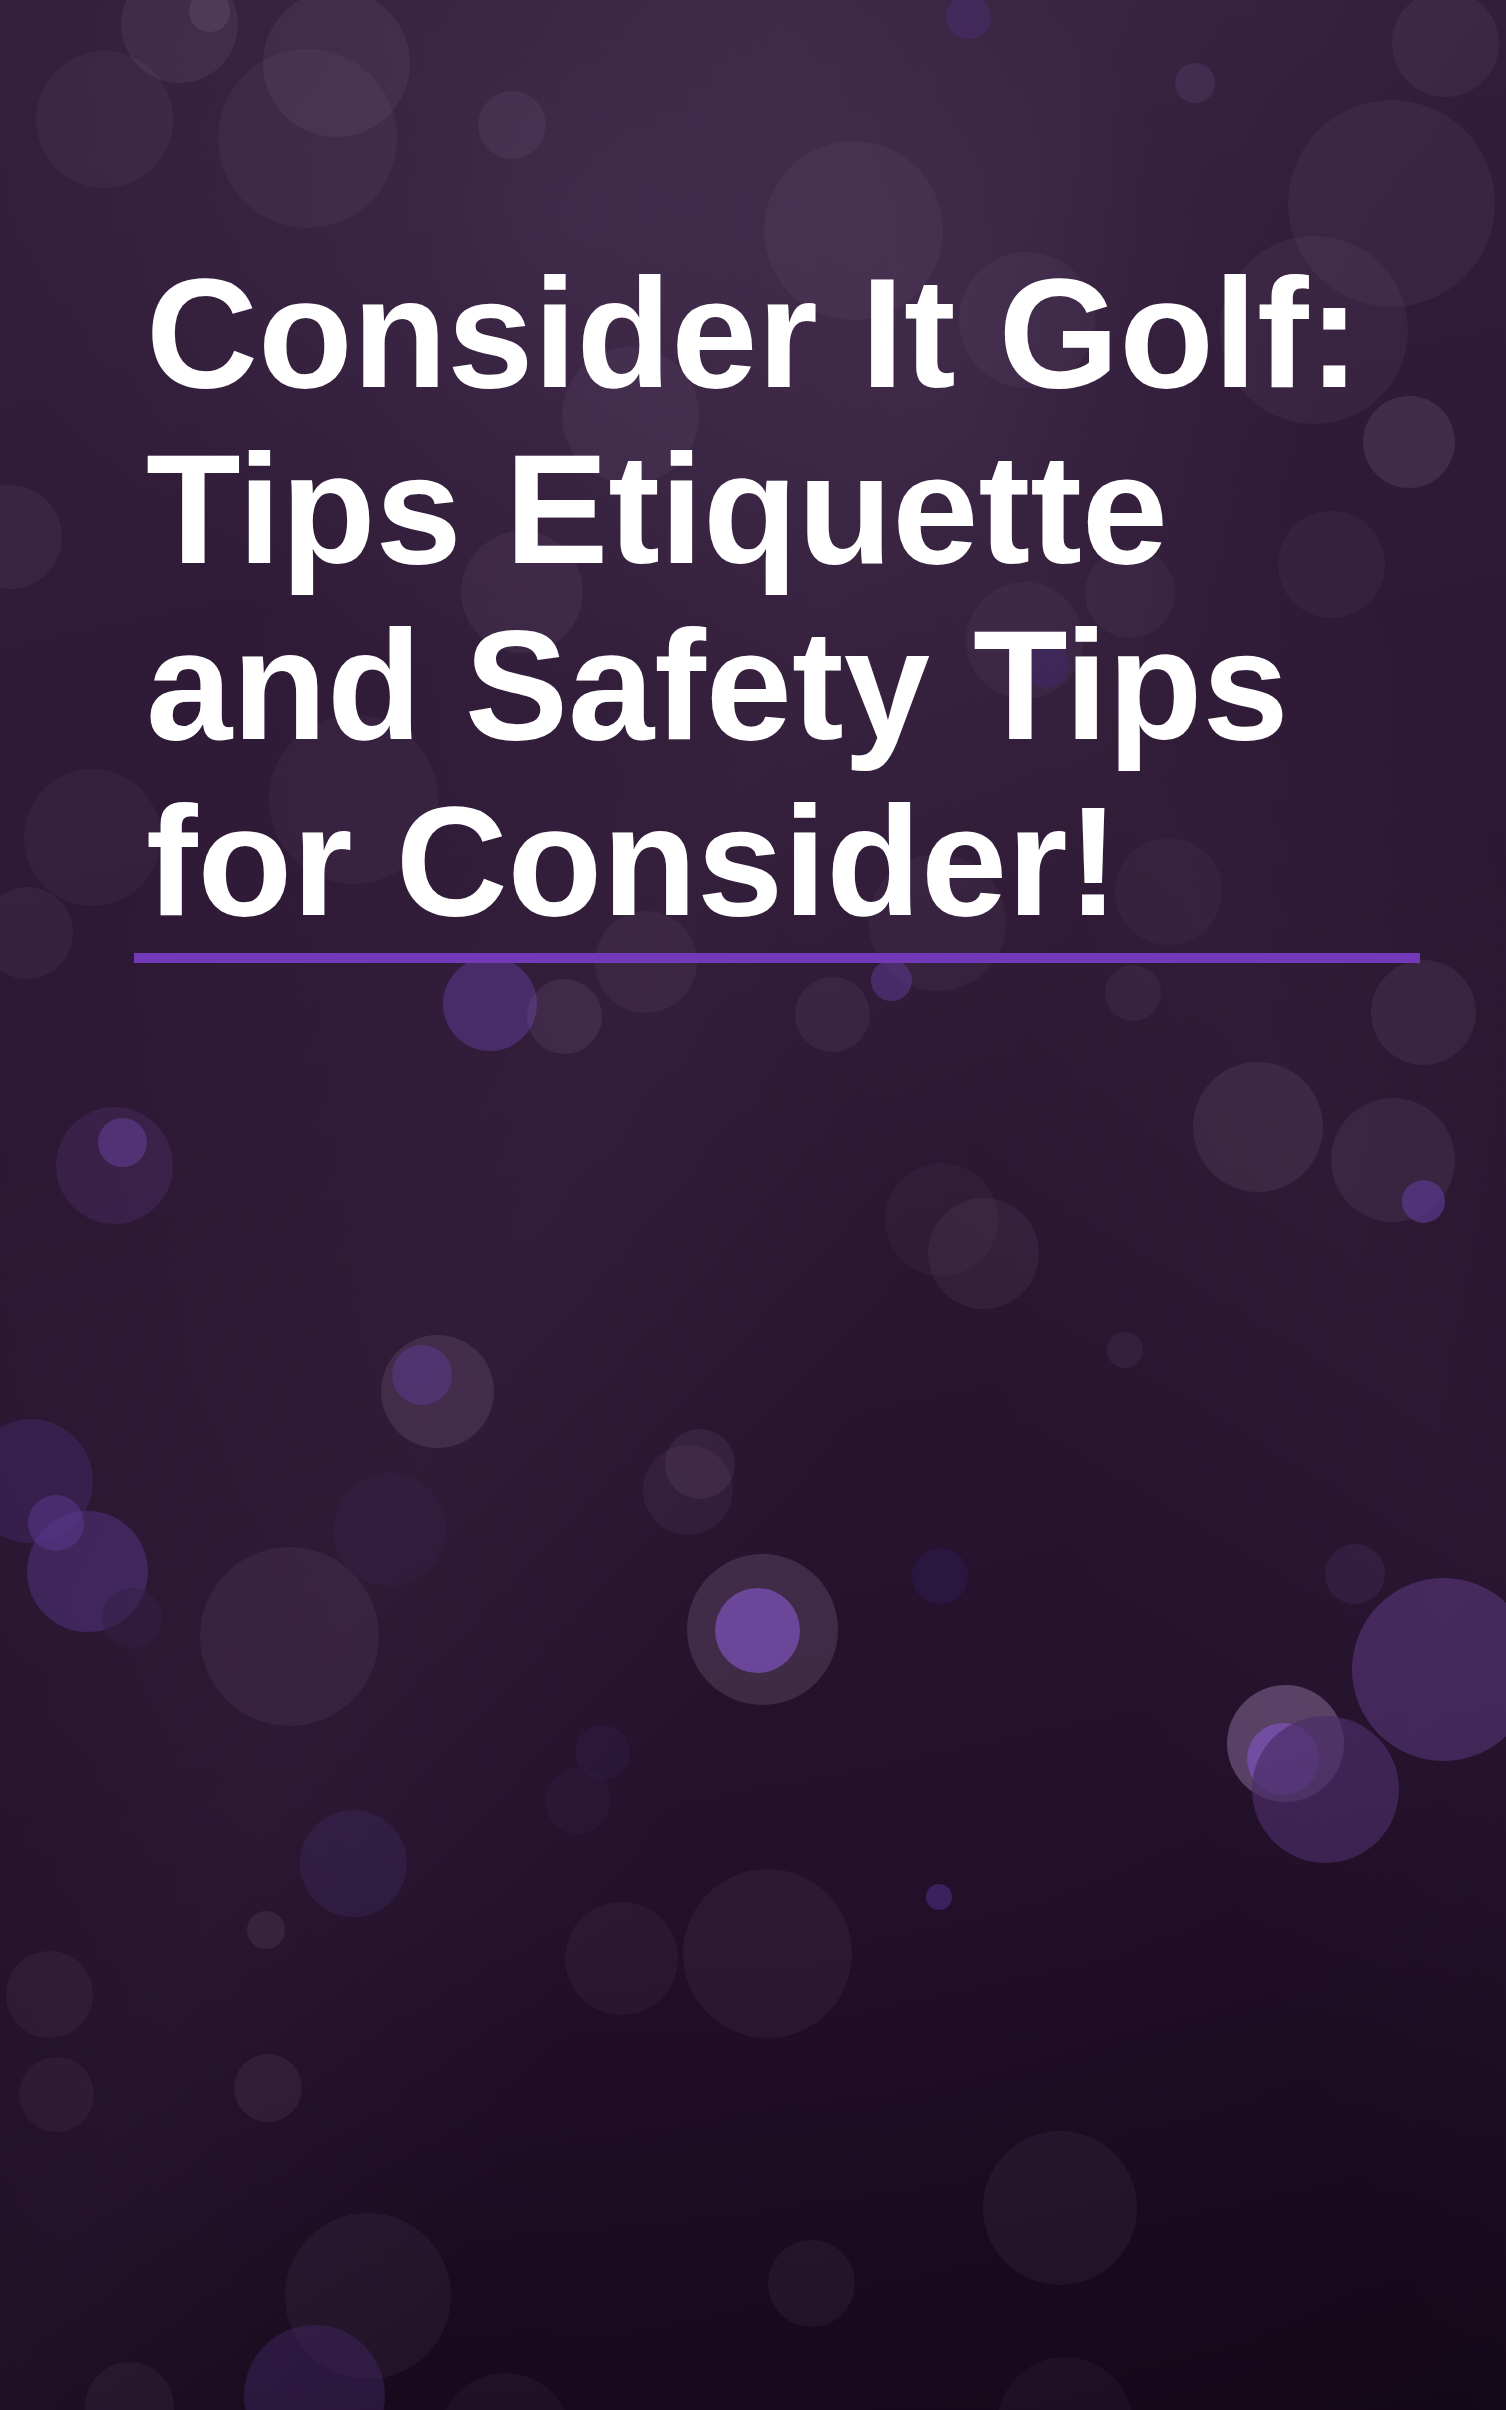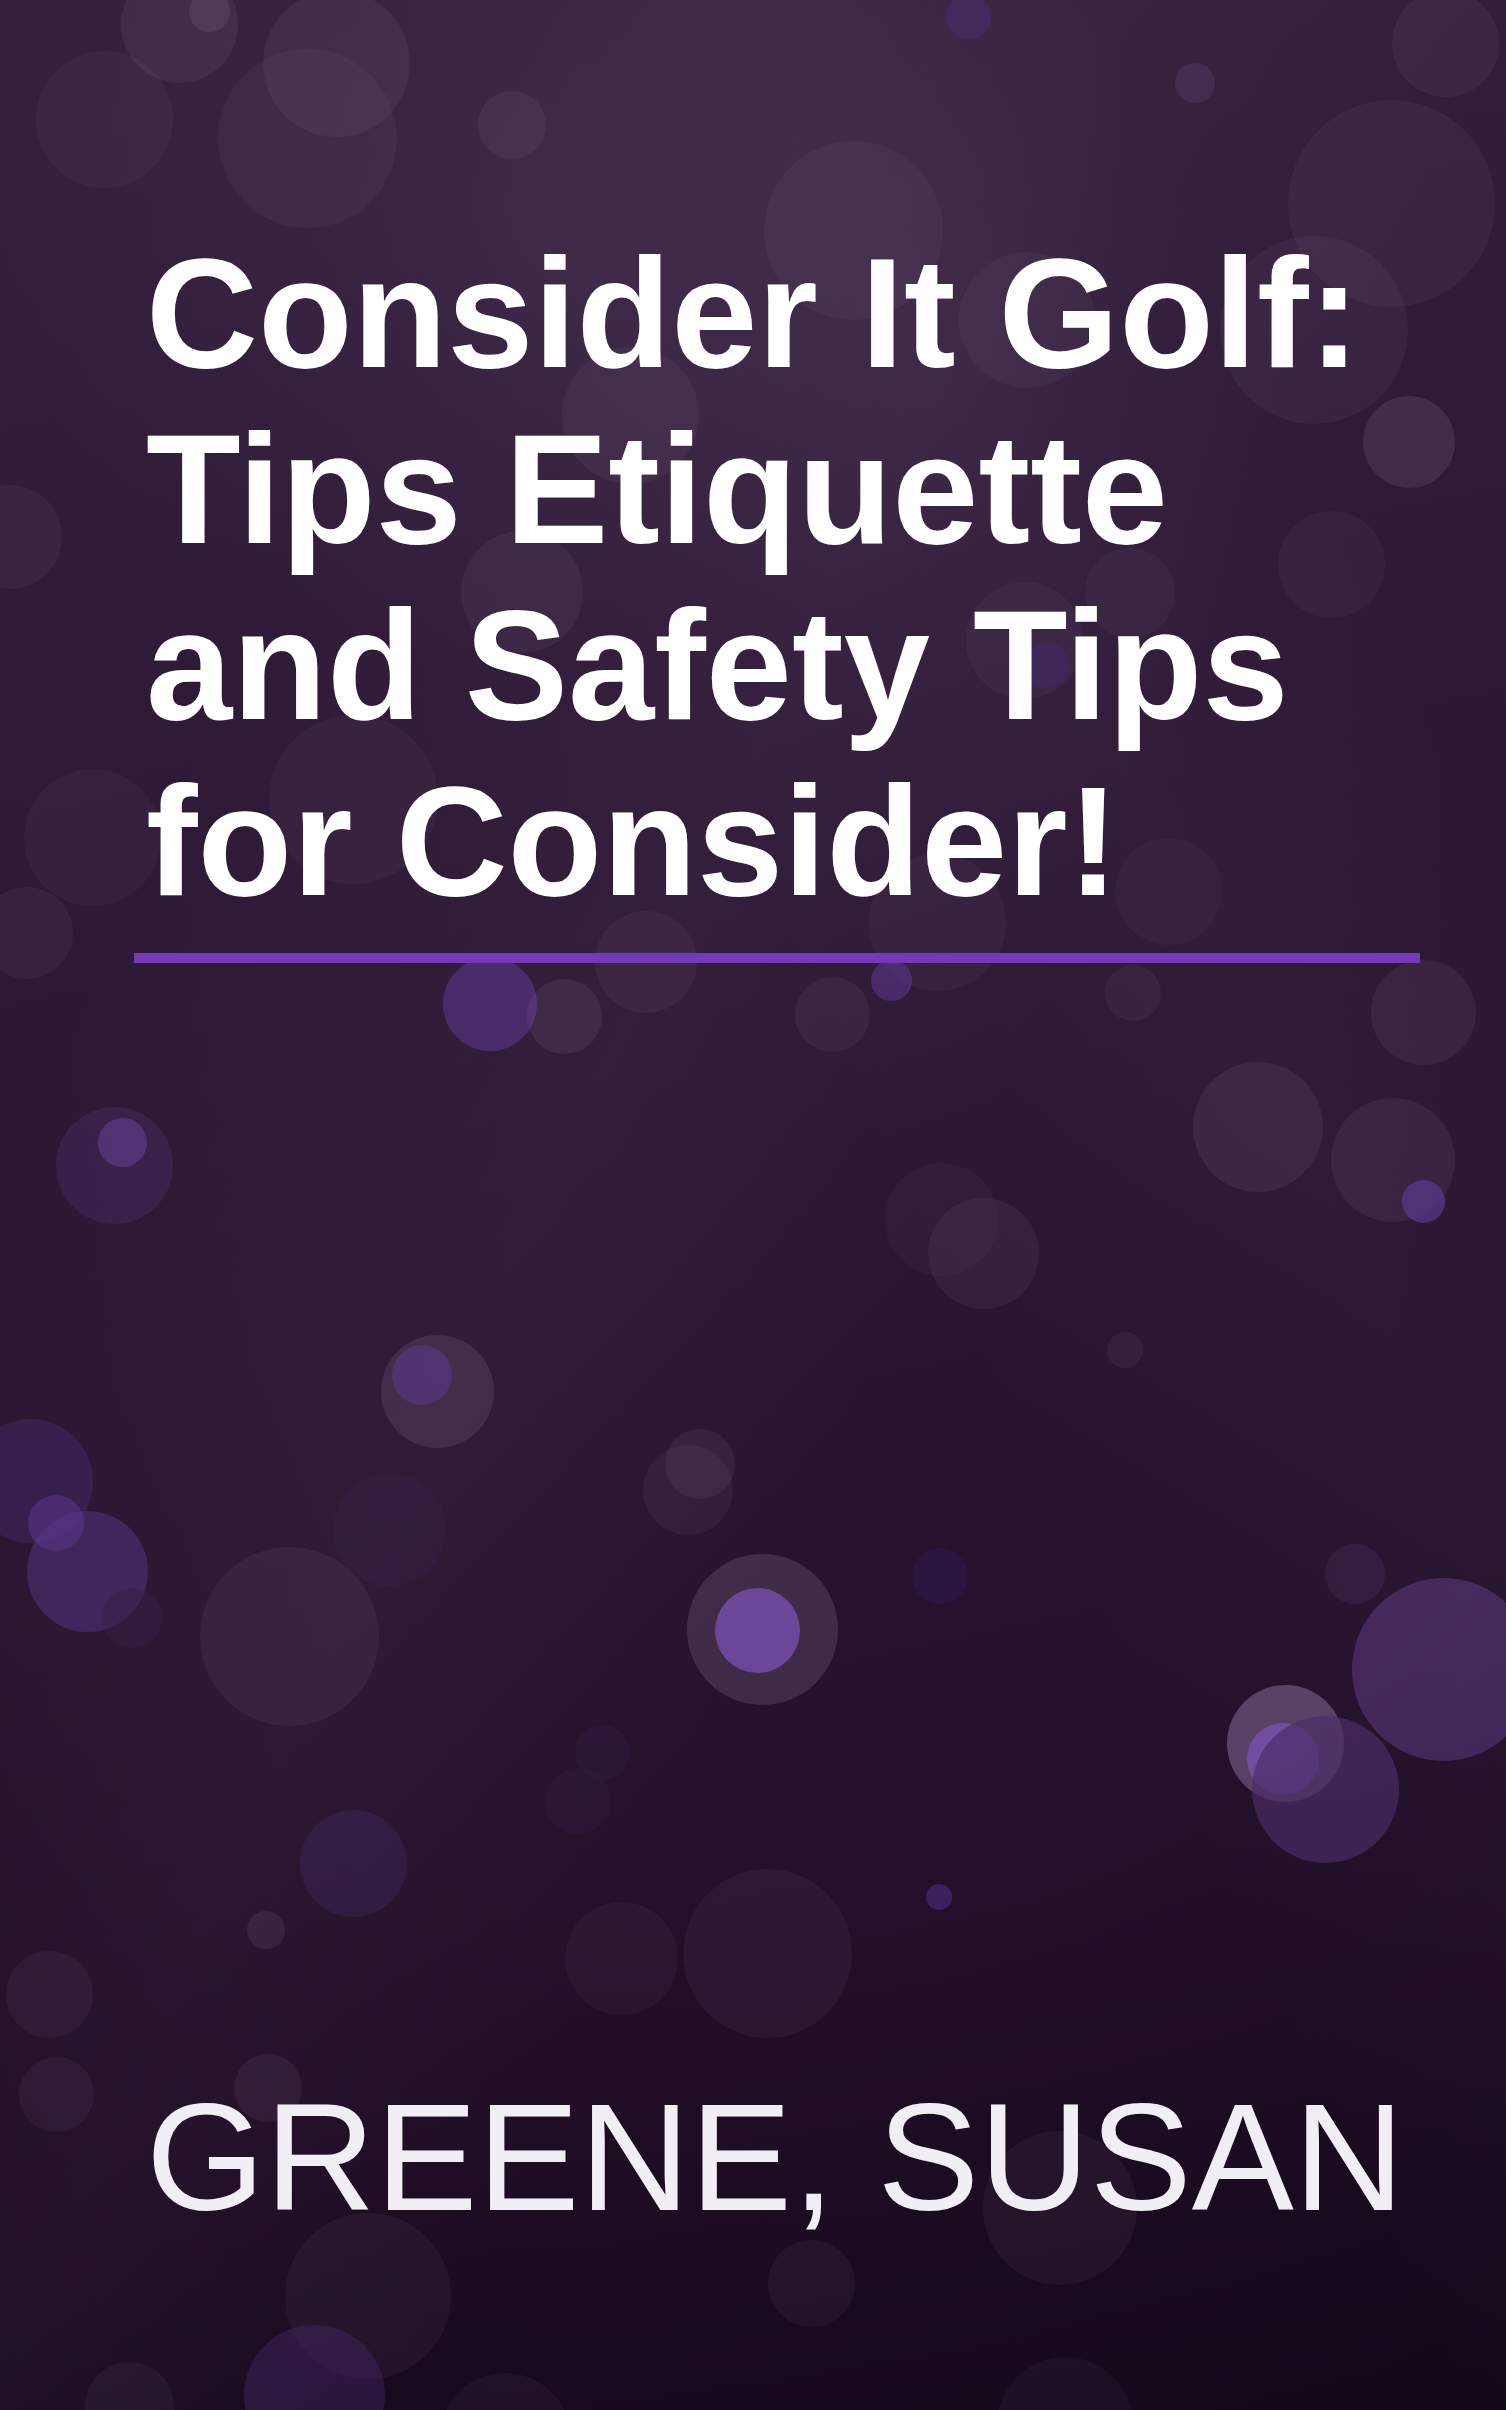--- a/index.html
+++ b/index.html
@@ -30,21 +30,21 @@
     inset: 0;
     pointer-events: none;
     background:
       linear-gradient(115deg, rgba(205,175,225,0) 20%, rgba(205,175,225,0.045) 42%, rgba(205,175,225,0) 58%),
       linear-gradient(65deg, rgba(205,175,225,0) 55%, rgba(205,175,225,0.03) 72%, rgba(205,175,225,0) 85%),
       radial-gradient(120% 90% at 50% 30%, rgba(0,0,0,0) 55%, rgba(10,3,14,0.40) 100%);
   }
   .title {
     position: absolute;
     left: 146px;
-    top: 226px;
+    top: 246px;
     margin: 0;
     font-weight: 700;
     font-size: 155px;
     line-height: 176px;
     letter-spacing: 0;
     color: var(--title-text, #ffffff);
   }
   .title .line {
     display: block;
     white-space: nowrap;
@@ -154,15 +154,14 @@
 
   <h1 class="title">
     <span class="line">Consider It Golf:</span>
     <span class="line">Tips Etiquette</span>
     <span class="line">and Safety Tips</span>
     <span class="line">for Consider!</span>
   </h1>
 
   <div class="divider"></div>
 
-  <div class="author">GREENE, SUSAN</div>
 </main>
 
 
 </body></html>

